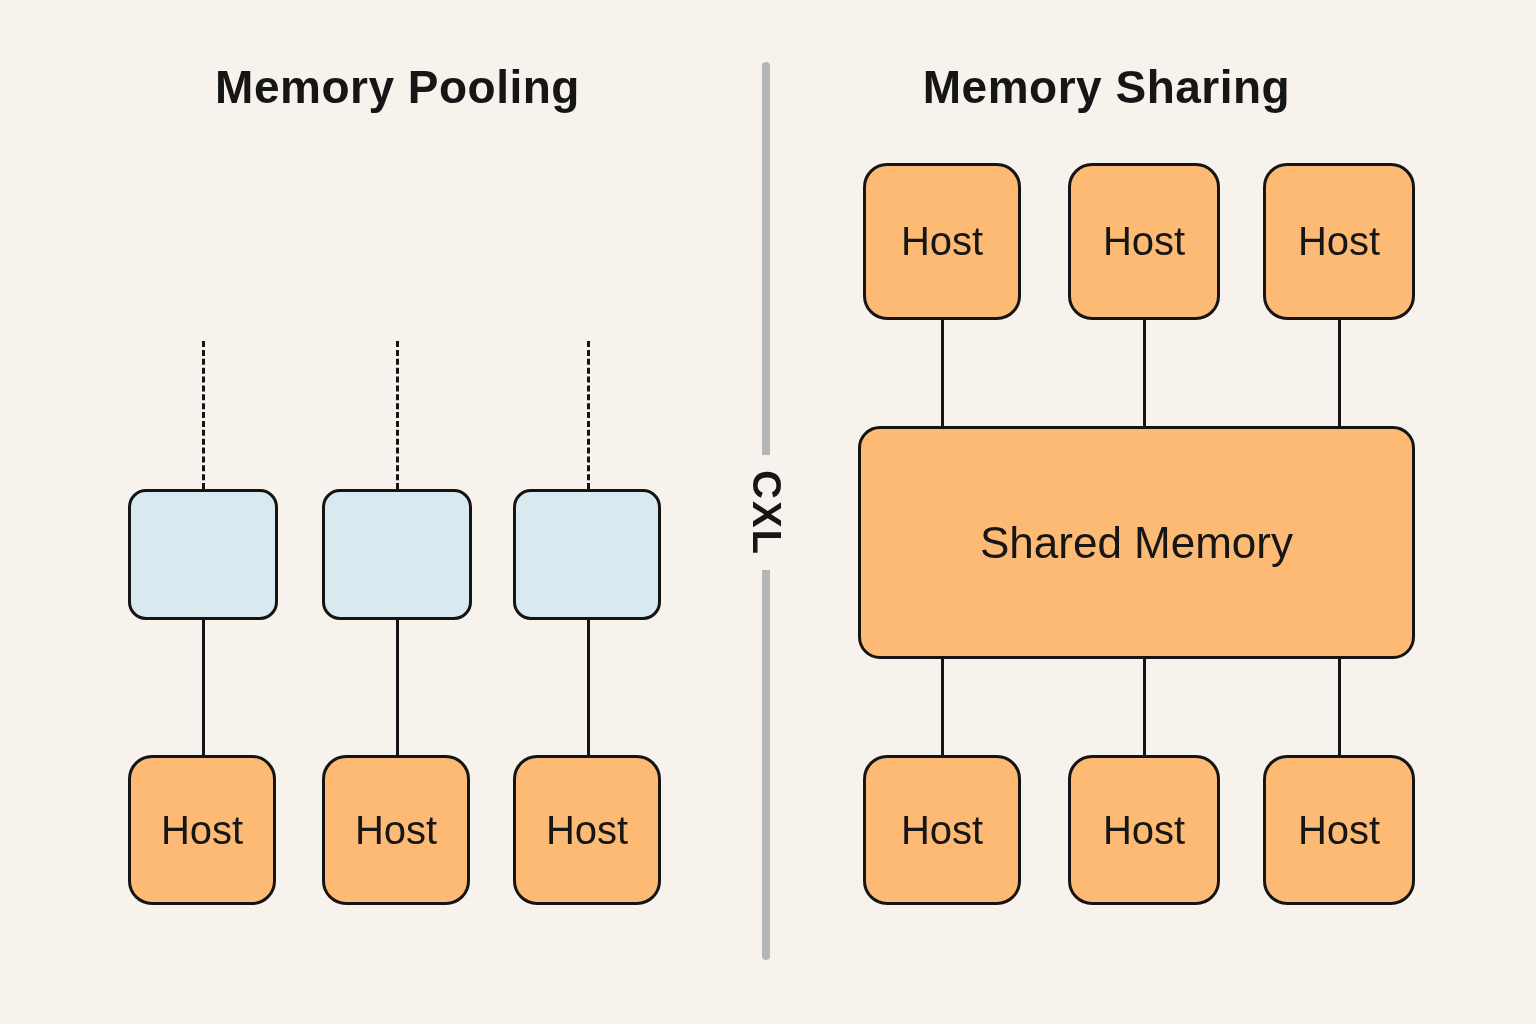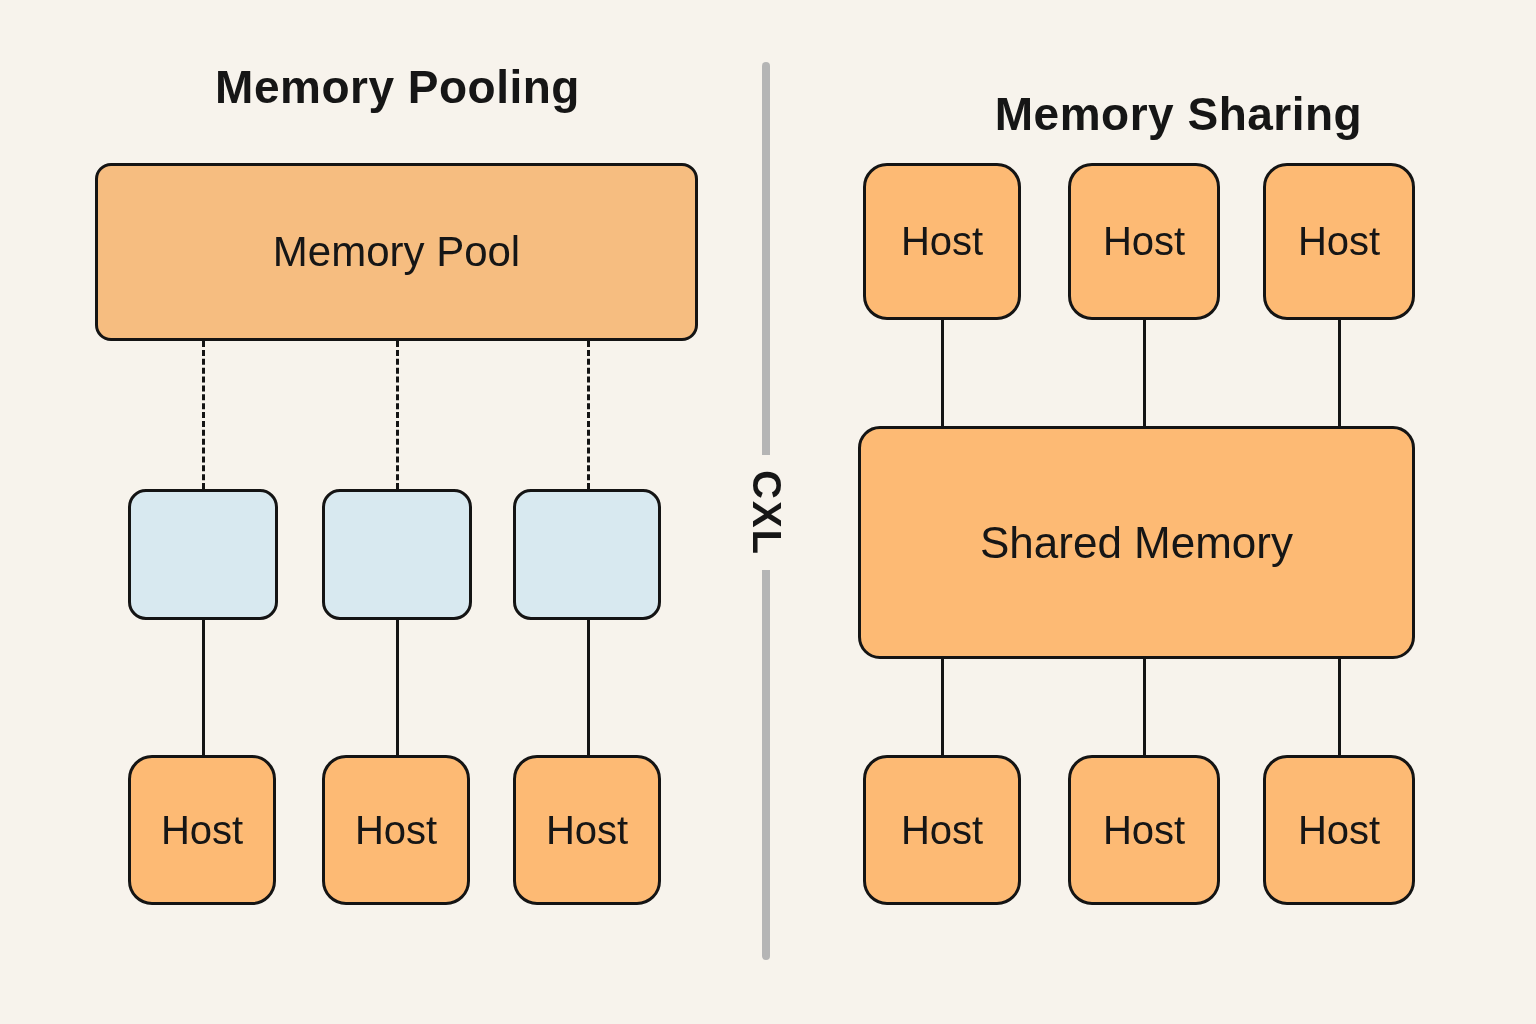--- a/index.html
+++ b/index.html
@@ -89,23 +89,20 @@
     letter-spacing: 2px;
   }
 </style>
 </head>
 <body>
 
 <div class="canvas">
 
   <div class="title" style="left:95px; top:60px; width:605px;">Memory Pooling</div>
 
-  <div class="node pool" style="left:95px; top:163px; width:603px; height:178px;">
-    <span>Memory Pool</span>
-  </div>
 
   <div class="vline-dashed" style="left:202px; top:341px; height:148px;"></div>
   <div class="vline-dashed" style="left:396px; top:341px; height:148px;"></div>
   <div class="vline-dashed" style="left:587px; top:341px; height:148px;"></div>
 
   <div class="node blue-box" style="left:128px; top:489px; width:150px; height:131px;"></div>
   <div class="node blue-box" style="left:322px; top:489px; width:150px; height:131px;"></div>
   <div class="node blue-box" style="left:513px; top:489px; width:148px; height:131px;"></div>
 
   <div class="vline" style="left:202px; top:620px; height:136px;"></div>
@@ -118,21 +115,21 @@
   <div class="node host" style="left:322px; top:755px; width:148px; height:150px;">
     <span>Host</span>
   </div>
   <div class="node host" style="left:513px; top:755px; width:148px; height:150px;">
     <span>Host</span>
   </div>
 
   <div class="divider-line"></div>
   <div class="cxl-label">CXL</div>
 
-  <div class="title" style="left:900px; top:60px; width:557px;margin-top:27px;">Memory Sharing</div>
+  <div class="title" style="left:828px; top:60px; width:557px;">Memory Sharing</div>
 
   <div class="node host" style="left:863px; top:163px; width:158px; height:157px;">
     <span>Host</span>
   </div>
   <div class="node host" style="left:1068px; top:163px; width:152px; height:157px;">
     <span>Host</span>
   </div>
   <div class="node host" style="left:1263px; top:163px; width:152px; height:157px;">
     <span>Host</span>
   </div>

